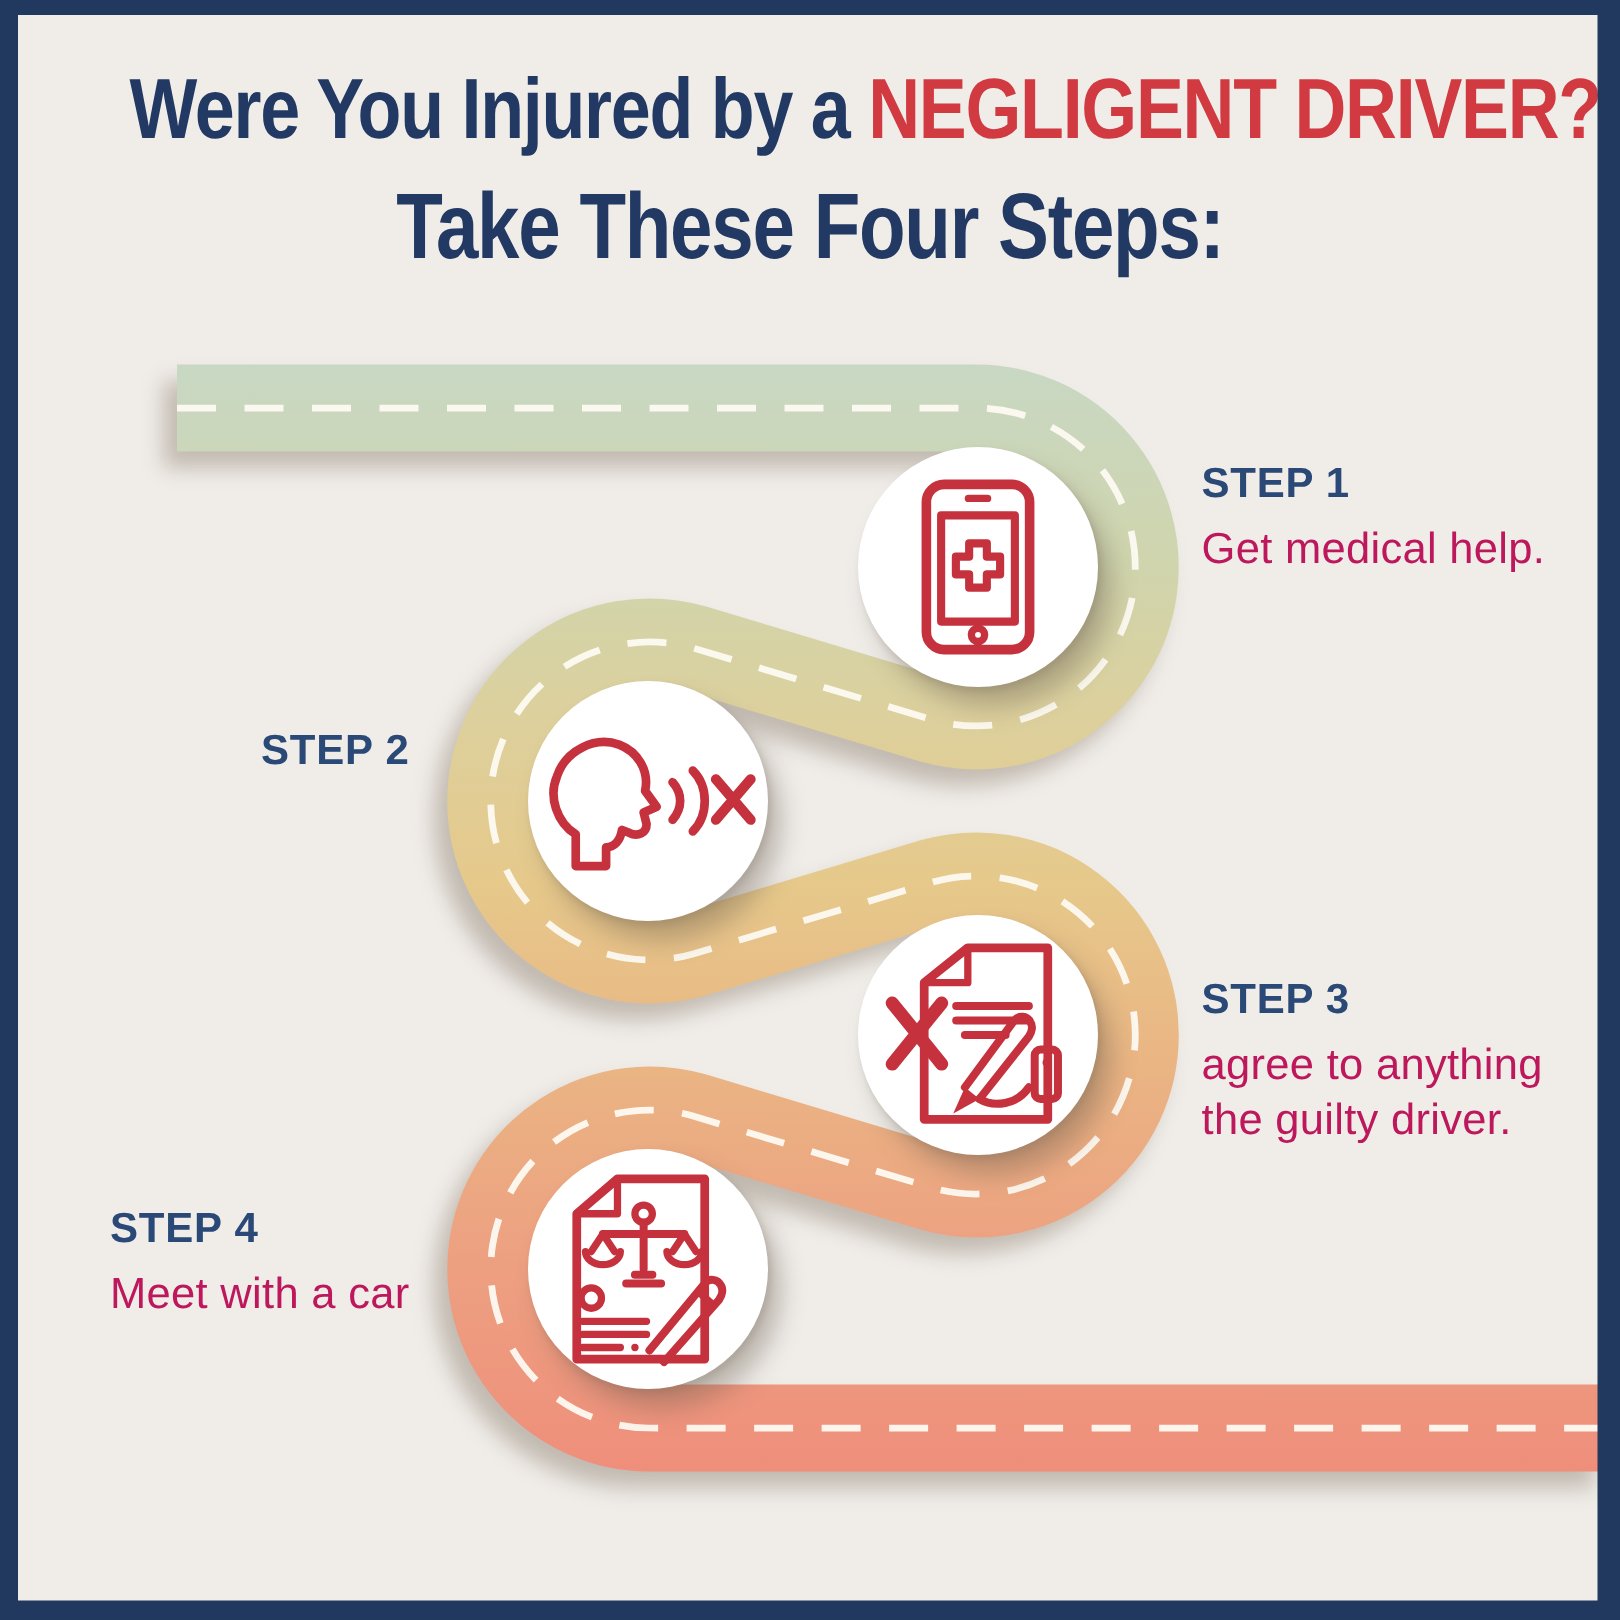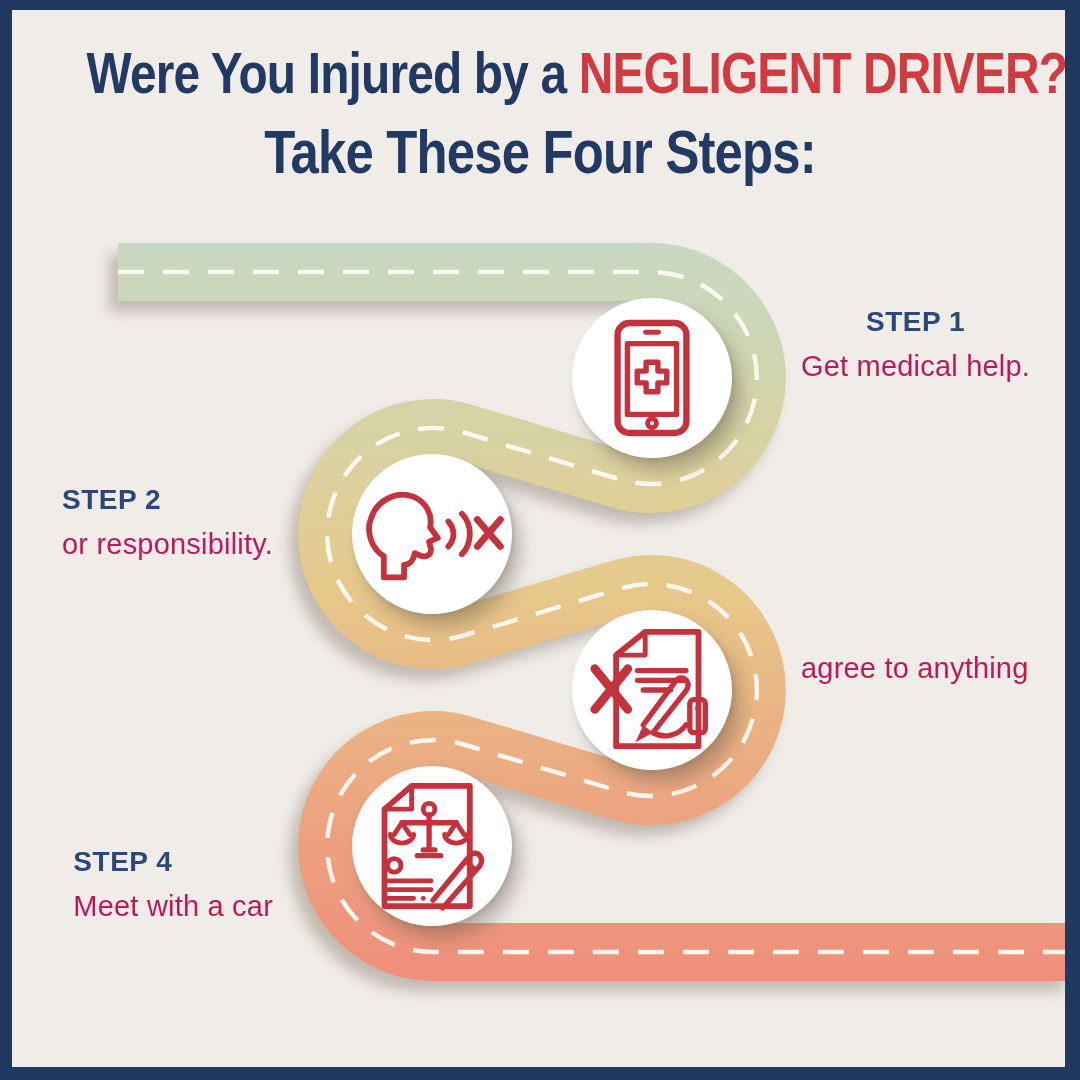--- a/index.html
+++ b/index.html
@@ -126,41 +126,42 @@
       <path class="icon-stroke" stroke-width="5" d="M 20 106 H 64 M 20 115 H 64 M 20 124 H 46"></path>
       <circle class="icon-fill" cx="56" cy="124" r="2.5"></circle>
       <path class="icon-stroke" stroke-width="5.5" d="M 66 126 L 104 80 C 107 76 113 77 115 81 C 117 84 116 88 114 91 L 76 134"></path>
       <path class="icon-stroke" stroke-width="5" d="M 100 86 L 108 93"></path>
     </svg>
   </div>
 
   <div class="title-line1"><span>Were You Injured by a </span><span class="hl">NEGLIGENT DRIVER?</span></div>
   <div class="title-line2">Take These Four Steps:</div>
 
-  <div class="step-block align-left" style="left:801px;top:306px;text-align:center;">
+  <div class="step-block align-left" style="left:801px;top:306px;">
     <div class="step-label">STEP 1</div>
     <div class="step-lines">
       <div>Get medical help.</div>
     </div>
   </div>
 
   <div class="step-block align-right" style="right:807px;top:484px;">
     <div class="step-label">STEP 2</div>
     <div class="step-lines">
-      <div>or responsibility.</div>
     </div>
   </div>
 
   <div class="step-block align-left" style="left:801px;top:650px;">
+    <div class="step-label">STEP 3</div>
     <div class="step-lines">
       <div>agree to anything</div>
+      <div>the guilty driver.</div>
     </div>
   </div>
 
-  <div class="step-block align-right" style="right:807px;top:846px;">
+  <div class="step-block align-right" style="right:807px;top:803px;">
     <div class="step-label">STEP 4</div>
     <div class="step-lines">
       <div>Meet with a car</div>
     </div>
   </div>
 
   <div class="border top"></div>
   <div class="border bottom"></div>
   <div class="border left"></div>
   <div class="border right"></div>

